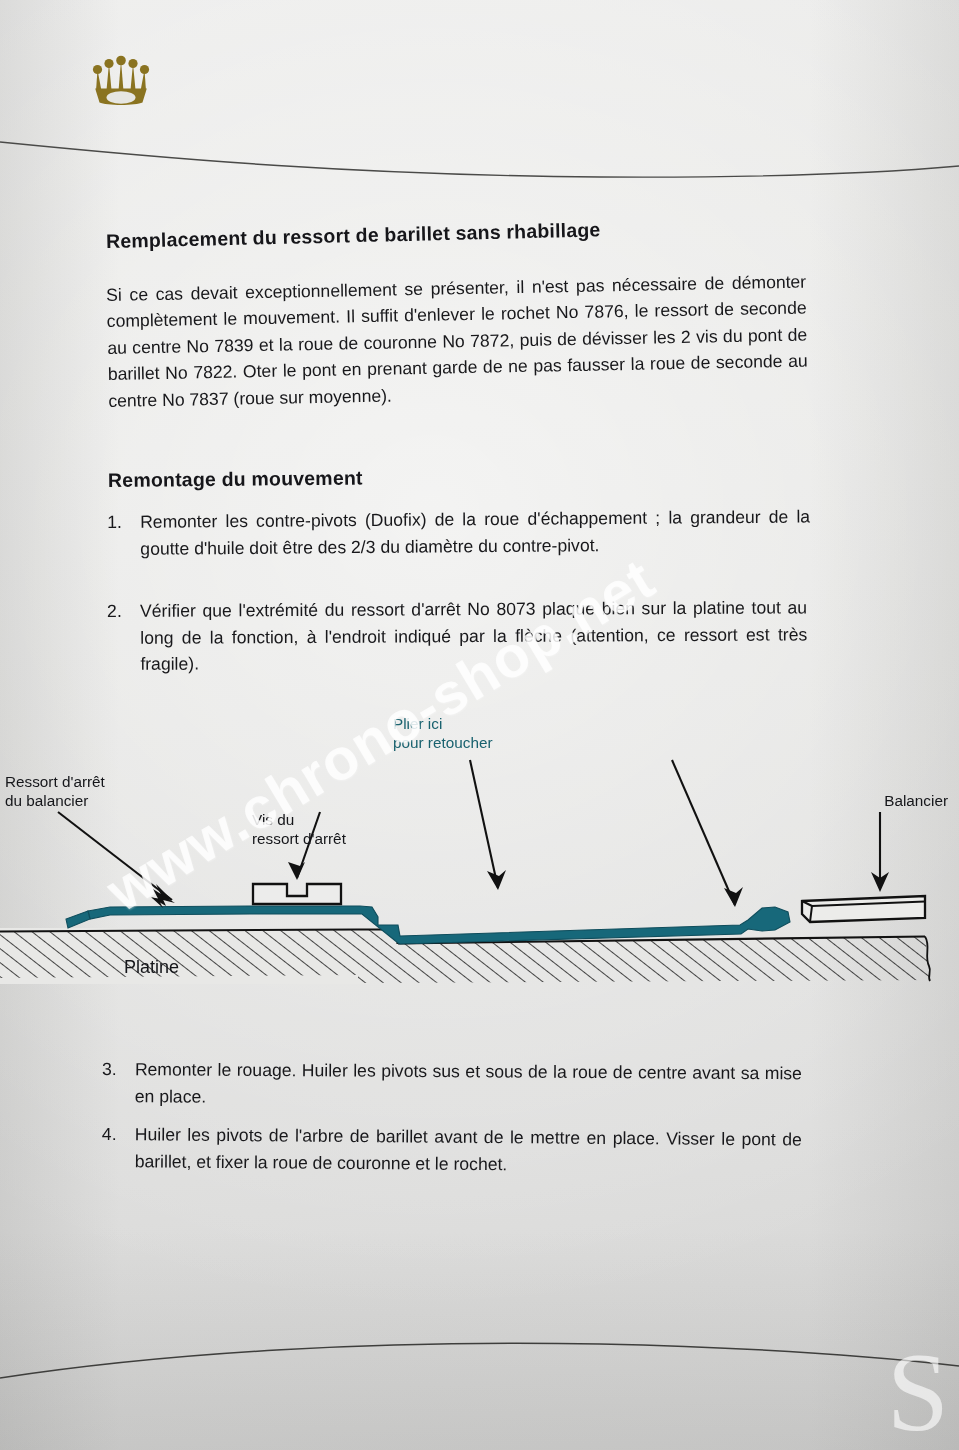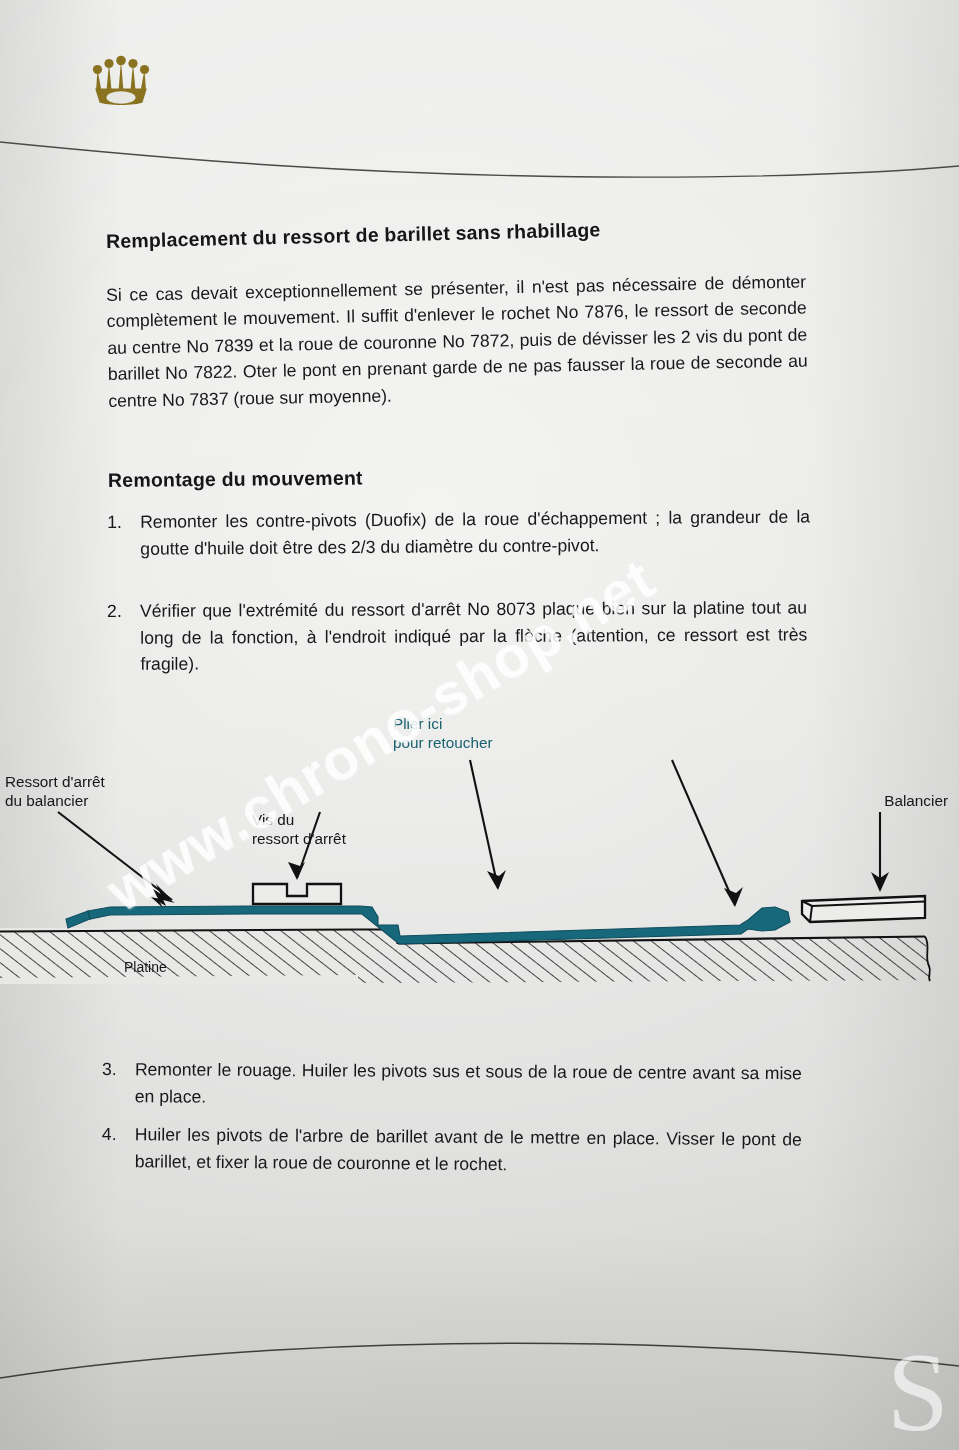--- a/index.html
+++ b/index.html
@@ -128,21 +128,21 @@
     white-space: pre-line;
     color: #15161a;
   }
   .dlabel.teal { color: #18616e; }
 
   #lbl-plier     { left: 393px; top: 714px; width: 150px; }
   #lbl-ressort   { left: 628px; top: 714px; width: 180px; }
   #lbl-arret     { left: 5px;   top: 772px; width: 175px; }
   #lbl-vis       { left: 252px; top: 810px; width: 168px; }
   #lbl-balancier { left: 838px; top: 791px; width: 110px; text-align: right; }
-  #lbl-platine   { left: 124px; top: 958px; width: 100px; text-align: left; font-size: 14px; }
+  #lbl-platine   { left: 124px; top: 958px; width: 100px; text-align: left; font-size: 18px; }
 
   
   .wm-url {
     position: absolute;
     left: 112px;
     top: 862px;
     font-size: 58px;
     font-weight: bold;
     color: rgba(255,255,255,0.78);
     letter-spacing: 1px;

